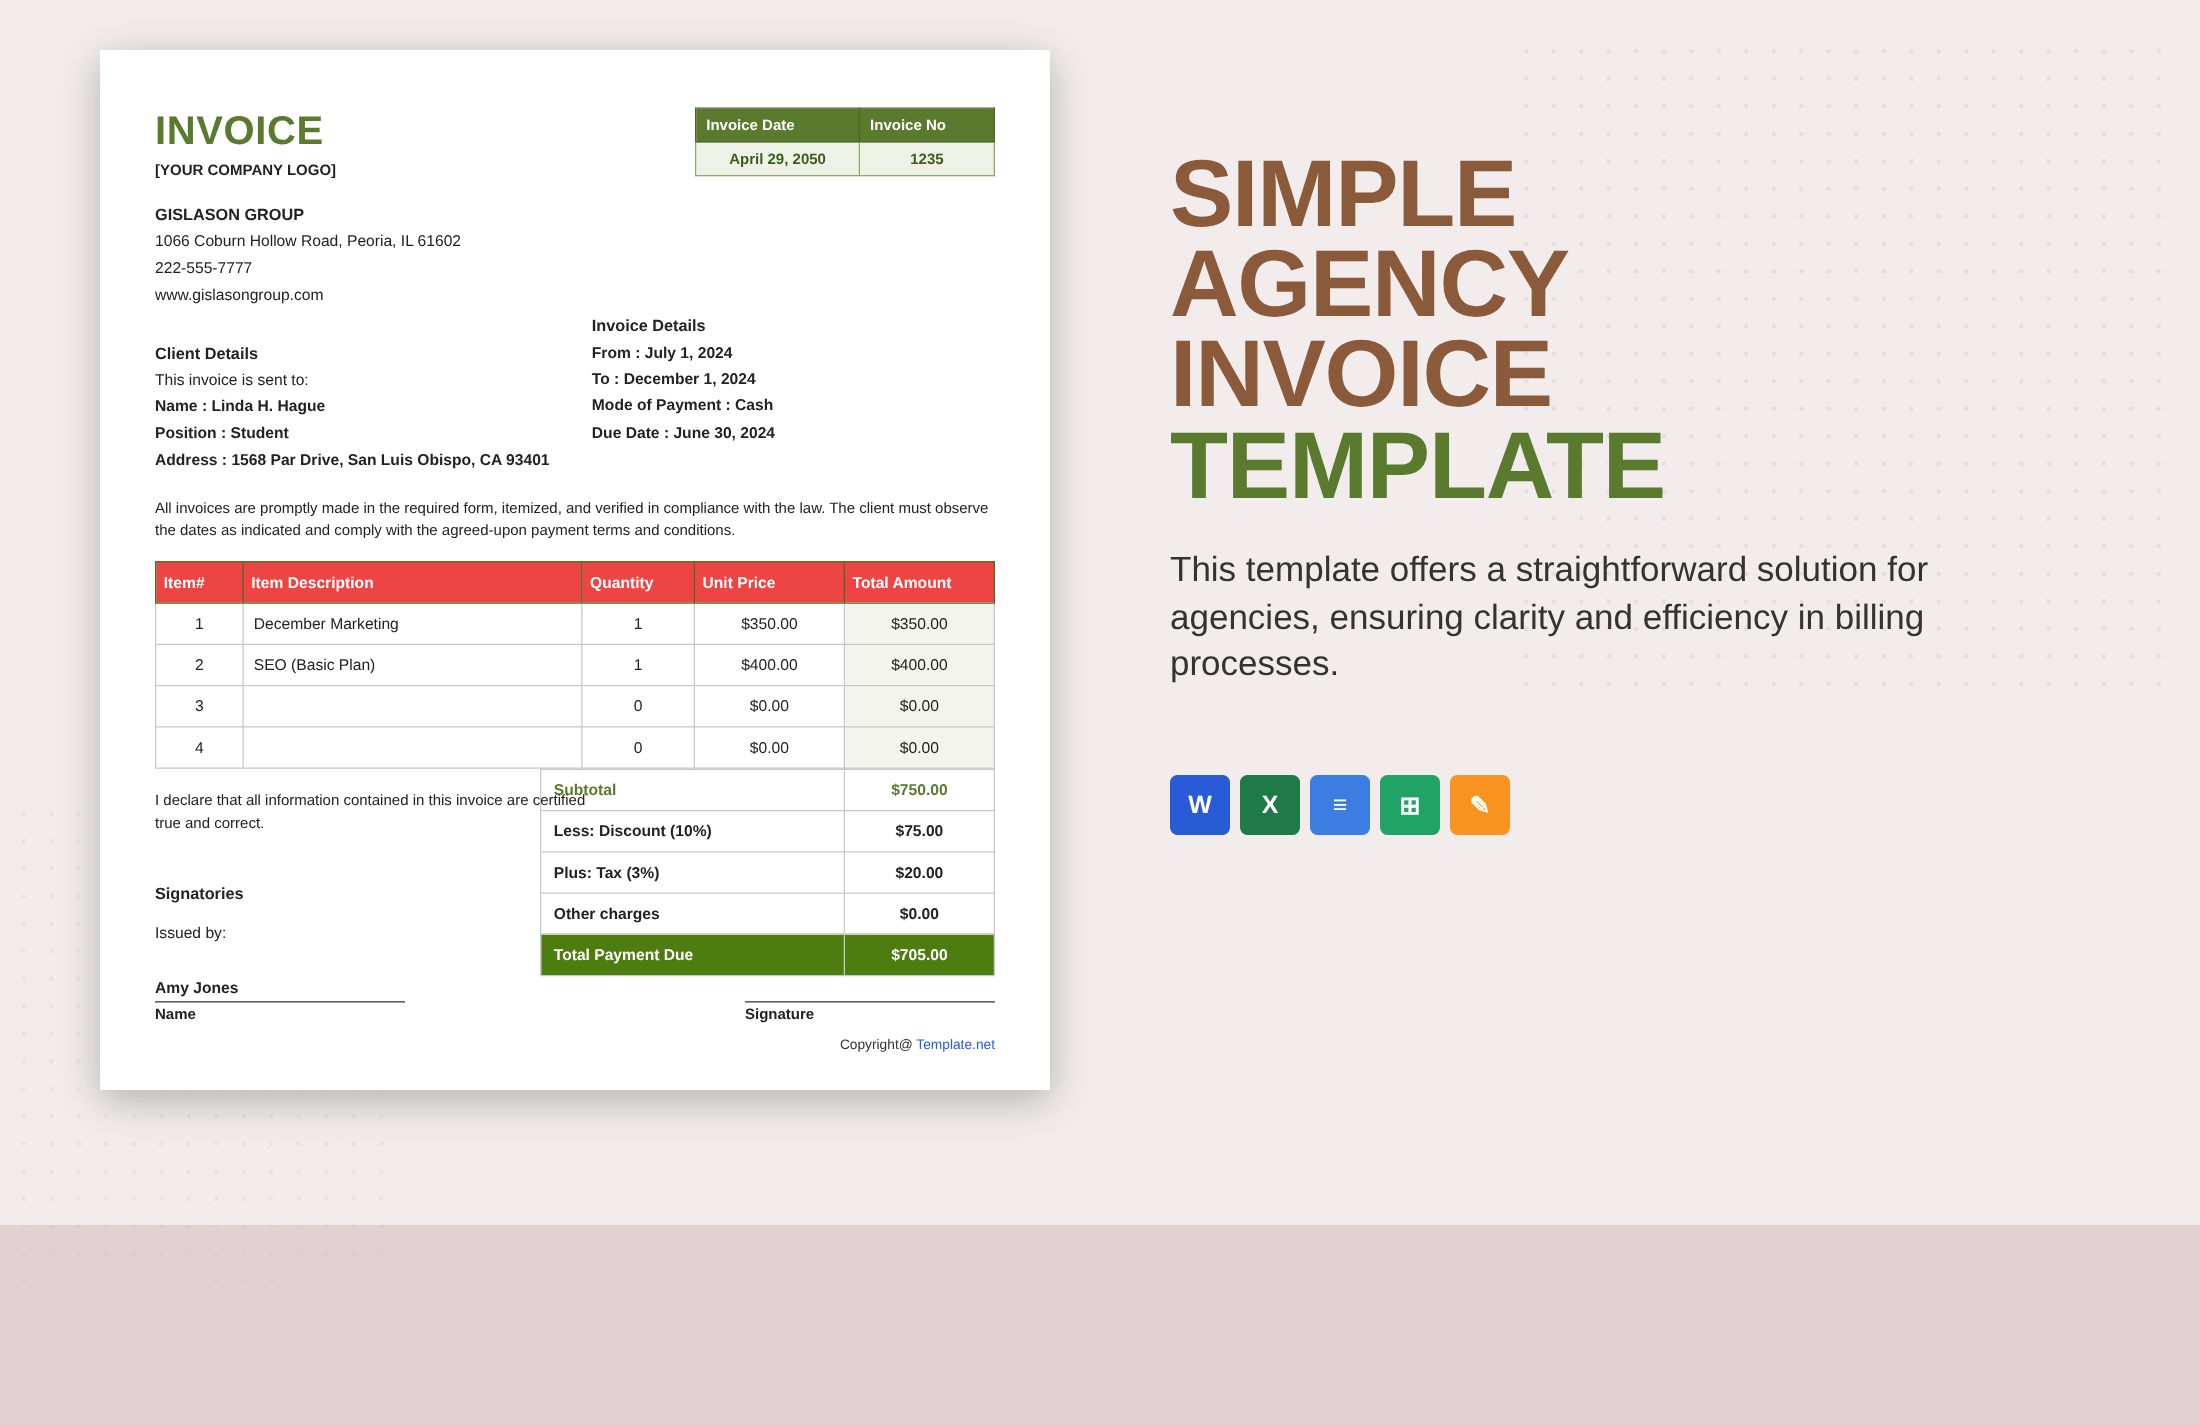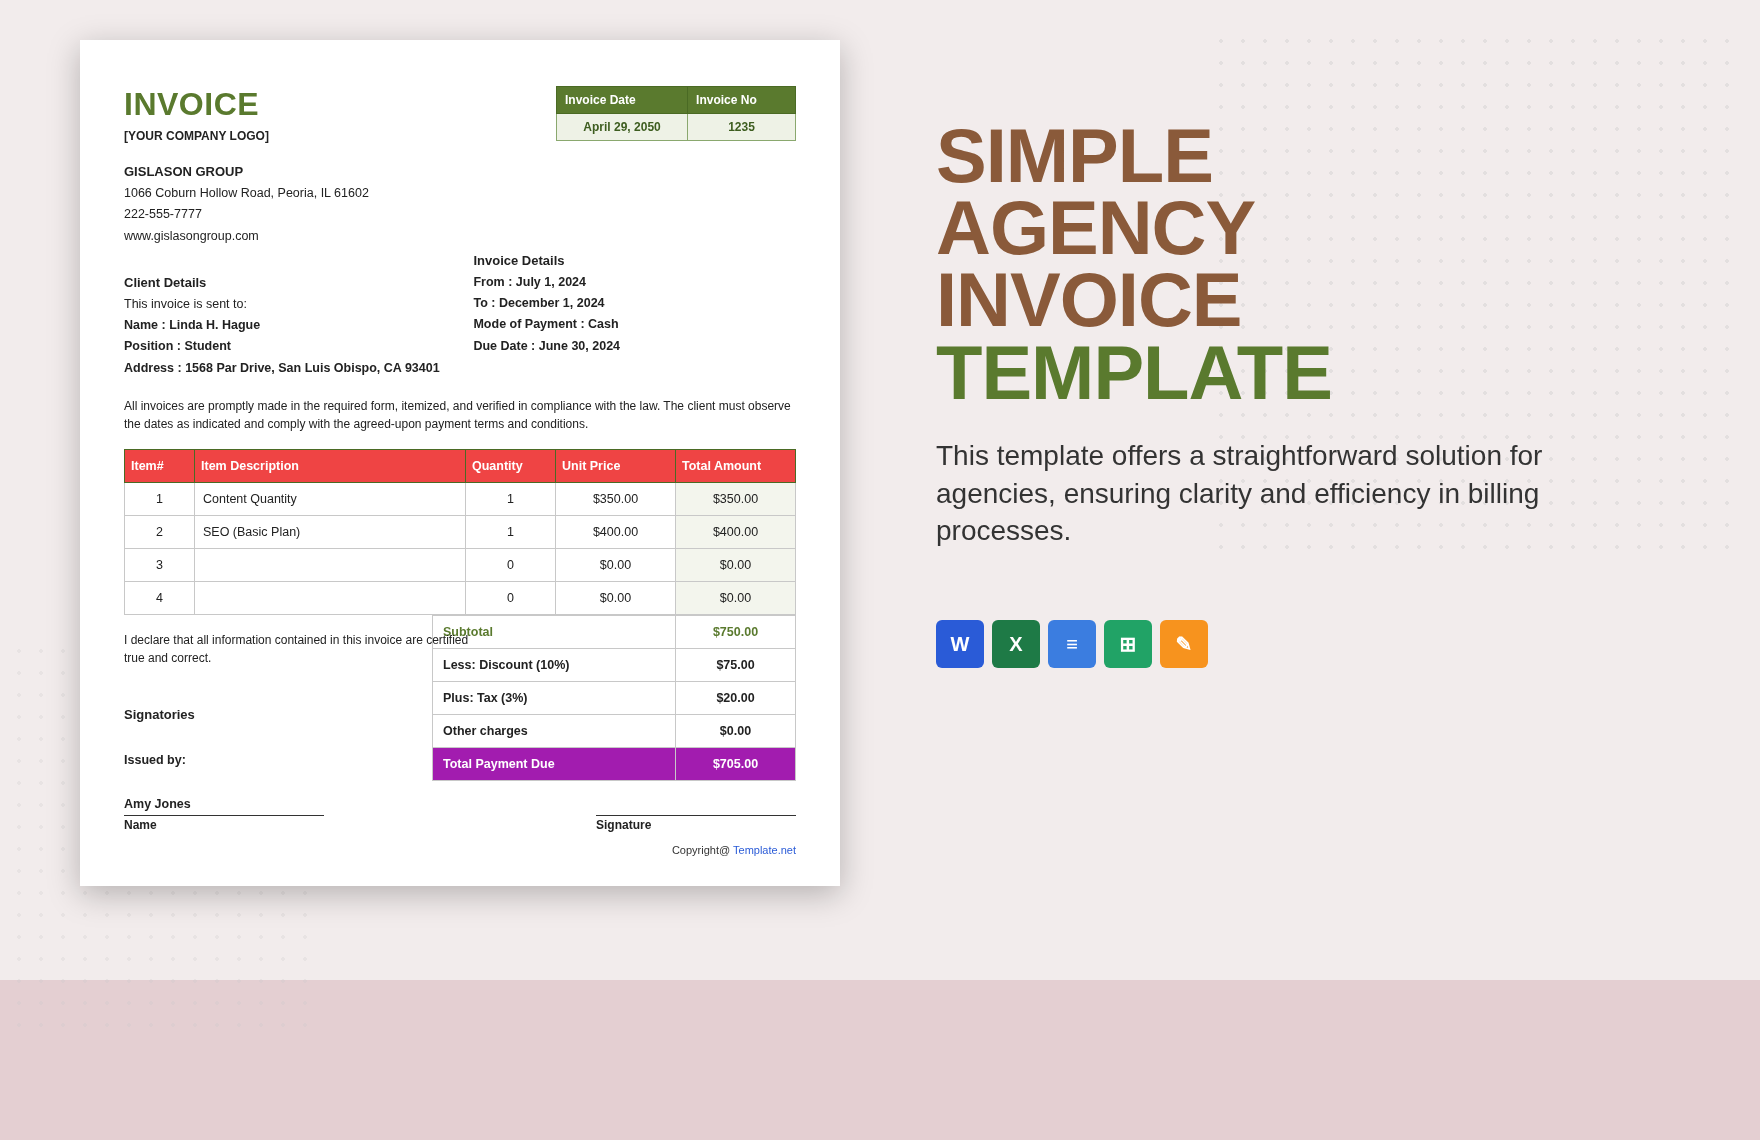--- a/index.html
+++ b/index.html
@@ -25,21 +25,21 @@
 .items{width:100%;border-collapse:collapse;margin-top:16px}
 .items th{background:#ef4444;color:#fff;font-size:12.5px;padding:9px 6px;border:1px solid #4a6a24;text-align:left}
 .items td{border:1px solid #c8c8c8;padding:9px 8px;font-size:12.5px;text-align:center}
 .items td.left{text-align:left}
 .items td.amt{background:#f3f5ed}
 .summary{width:364px;margin-left:auto;border-collapse:collapse;margin-top:0}
 .summary td{border:1px solid #c8c8c8;padding:9px 10px;font-size:12.5px}
 .summary .lbl{font-weight:700}
 .summary .val{text-align:center;width:120px;font-weight:700}
 .summary .sub .lbl,.summary .sub .val{color:#5a7a2e;font-weight:800}
-.summary .tot td{background:#a21caf;color:#fff;font-weight:800}
+.summary .tot td{background:#4d7c0f;color:#fff;font-weight:800}
 .decl{font-size:12px;line-height:1.5;width:52%;margin-top:-150px}
 .sig-block{margin-top:40px}
 .sig-row{display:flex;justify-content:space-between;margin-top:26px}
 .sig-col{width:200px}
 .sig-line{border-top:1px solid #333;margin-top:2px;padding-top:2px;font-size:12px;font-weight:700}
 .sig-name{font-size:12.5px;font-weight:700;padding-bottom:2px}
 .copy{text-align:right;font-size:11px;color:#2a5bd7;margin-top:12px}
 .copy .pre{color:#333}
 
 .side{width:680px;padding-top:80px}
@@ -111,21 +111,21 @@
           <th style="width:70px">Item#</th>
           <th>Item Description</th>
           <th style="width:90px">Quantity</th>
           <th style="width:120px">Unit Price</th>
           <th style="width:120px">Total Amount</th>
         </tr>
       </thead>
       <tbody>
         <tr>
           <td>1</td>
-          <td class="left">Content Quantity</td>
+          <td class="left">December Marketing</td>
           <td>1</td>
           <td>$350.00</td>
           <td class="amt">$350.00</td>
         </tr>
         <tr>
           <td>2</td>
           <td class="left">SEO (Basic Plan)</td>
           <td>1</td>
           <td>$400.00</td>
           <td class="amt">$400.00</td>
@@ -169,21 +169,21 @@
             <td class="lbl">Total Payment Due</td>
             <td class="val">$705.00</td>
           </tr>
     </tbody>
       </table>
 
     <div class="decl">I declare that all information contained in this invoice are certified true and correct.</div>
 
     <div class="sig-block">
       <div class="section-h">Signatories</div>
-      <div class="text" style="font-weight:700;margin-top:28px">Issued by:</div>
+      <div class="text" style="font-weight:400;margin-top:14px">Issued by:</div>
       <div class="sig-row">
         <div class="sig-col">
           <div class="sig-name">Amy Jones</div>
           <div class="sig-line">Name</div>
         </div>
         <div class="sig-col">
           <div class="sig-name">&nbsp;</div>
           <div class="sig-line">Signature</div>
         </div>
       </div>

